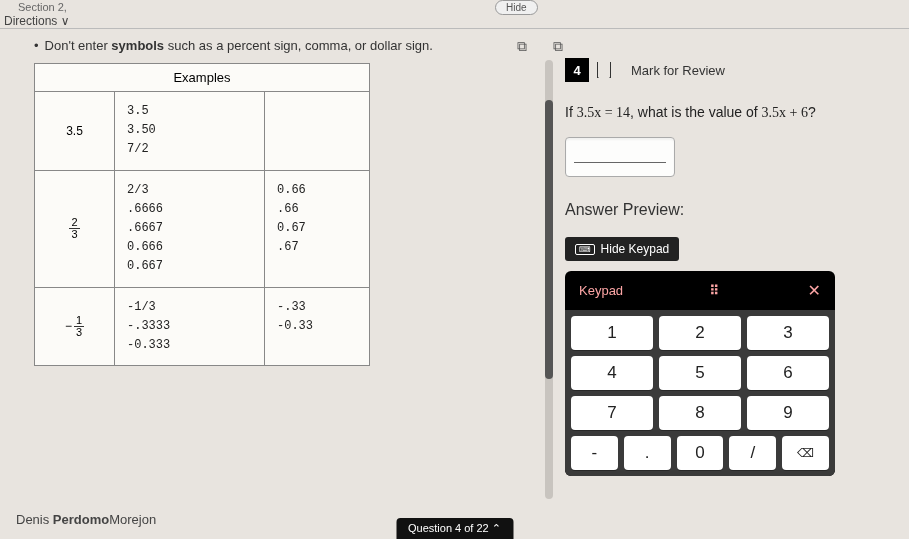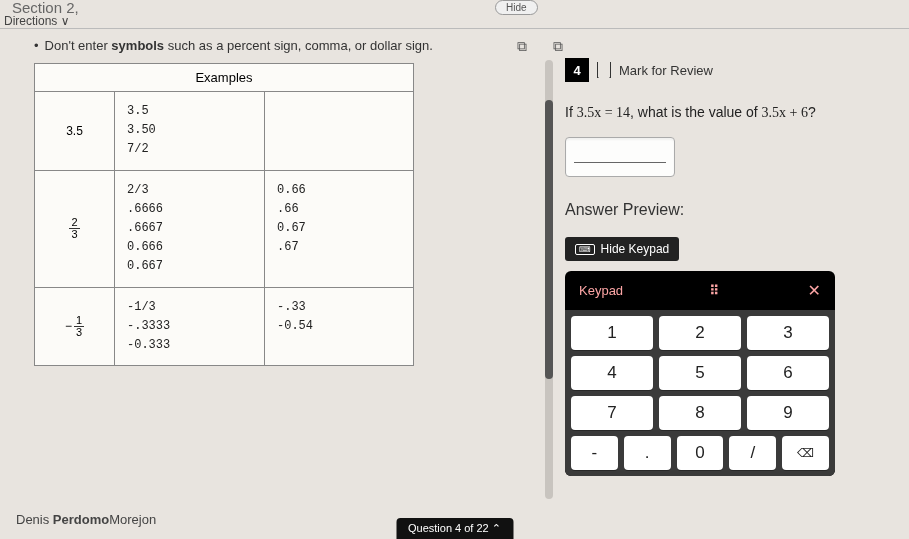--- a/index.html
+++ b/index.html
@@ -1,44 +1,44 @@
 <!DOCTYPE html>
 <html><head>
 <meta charset="utf-8">
 <style>
 * { box-sizing: border-box; margin: 0; padding: 0; }
 body { font-family: Arial, sans-serif; background: #e8e4df; width: 909px; height: 539px; overflow: hidden; position: relative; }
-.topbar { position: absolute; top: 0; left: 0; right: 0; height: 14px; display: flex; align-items: center; gap: 10px; font-size: 15px; color: #666; padding-left: 12px; }
+.topbar { position: absolute; top: 0; left: 0; right: 0; height: 14px; display: flex; align-items: center; gap: 10px; font-size: 11px; color: #666; padding-left: 18px; }
 .hide-btn { position: absolute; top: 0; left: 495px; border: 1px solid #999; border-radius: 10px; padding: 1px 10px; font-size: 10px; color: #555; background: #f0f0f0; }
 .directions { position: absolute; top: 14px; left: 4px; font-size: 12px; color: #444; }
 .main { position: absolute; top: 30px; left: 0; right: 0; bottom: 0; display: flex; }
 .left { width: 545px; padding: 8px 14px 0 34px; position: relative; }
 .right { flex: 1; padding: 18px 20px 0 20px; position: relative; }
 .instr { font-size: 13px; color: #333; line-height: 1.5; }
 .bullet { display: flex; gap: 6px; font-size: 13px; color: #333; }
 .bullet::before { content: "•"; margin-left: -14px; }
 .bullet-wrap { padding-left: 14px; }
-.table-wrap { margin-top: 10px; border: 1px solid #888; background: #fcfbf8; width: 380px; }
+.table-wrap { margin-top: 10px; border: 1px solid #888; background: #fcfbf8; width: 336px; }
 .caption { text-align: center; font-size: 13px; padding: 6px; border-bottom: 1px solid #888; }
 .row { display: flex; border-bottom: 1px solid #888; }
 .row:last-child { border-bottom: none; }
 .c1 { width: 80px; border-right: 1px solid #888; padding: 10px 6px; font-size: 12px; text-align: center; display:flex;align-items:center;justify-content:center;flex-direction:column;}
 .c2 { width: 150px; border-right: 1px solid #888; padding: 10px 6px; font-size: 12px; }
 .c3 { flex: 1; padding: 10px 6px; font-size: 12px; }
 .hdr .c1, .hdr .c2, .hdr .c3 { font-size: 12px; text-align: center; color: #333; }
 .val { font-family: 'Courier New', monospace; font-size: 12px; line-height: 1.6; color: #222; padding-left: 12px;}
 .frac { display:inline-flex; flex-direction:column; align-items:center; font-size:11px; line-height:1;}
 .frac .n { border-bottom:1px solid #333; padding:0 2px;}
 .popout { position: absolute; top: 8px; right: 18px; font-size: 14px; color: #555; }
 .popout2 { position: absolute; top: 8px; left: 8px; font-size: 14px; color: #555; }
 .qhead { display: flex; align-items: center; gap: 8px; margin-top: 10px; }
 .qnum { background: #000; color: #fff; width: 24px; height: 24px; display: flex; align-items:center; justify-content:center; font-size: 13px; font-weight: bold;}
 .bookmark { width: 14px; height: 16px; border: 1.5px solid #333; border-top: none; position: relative; }
 .bookmark::after { content:""; position:absolute; bottom:-1px; left:50%; transform:translateX(-50%); border-left:6px solid transparent; border-right:6px solid transparent; border-bottom:6px solid #e8e4df;}
-.mfr { font-size: 13px; color: #333; }
+.mfr { font-size: 13px; color: #333; margin-left: 12px; }
 .qtext { font-size: 14px; color: #222; }
 .eq { font-family: 'Times New Roman', serif; }
 .answerbox { margin-top: 16px; width: 110px; height: 40px; border: 1px solid #aaa; border-radius: 4px; background: #fdfdfc; box-shadow: inset 0 2px 2px rgba(0,0,0,0.05);}
 .answerbox .under { border-bottom:1.5px solid #666; margin:24px 8px 0 8px;}
 .preview { margin-top: 24px; font-size: 16px; color: #333; }
 .hidek { margin-top: 18px; display: inline-flex; align-items:center; gap:6px; background:#222; color:#fff; padding:5px 10px; border-radius:3px; font-size:12px;}
 .hidek .ki { border:1px solid #fff; padding:0 3px; font-size:8px; border-radius:2px; }
 .keypad { margin-top: 10px; width: 270px; background:#000; border-radius:6px; padding:0px; overflow:hidden;}
 .keypad-head { display:flex; justify-content:space-between; align-items:center; color:#fca5a5; padding:10px 14px; font-size:13px;}
 .dots { letter-spacing: 2px; font-weight:bold;}
@@ -111,21 +111,21 @@
             <span class="frac">
                 <span class="n">1</span>
                 <span>3</span>
               </span>
           </div>
         </div>
         <div class="c2 val" style="white-space:pre-line">-1/3
 -.3333
 -0.333</div>
         <div class="c3 val" style="white-space:pre-line">-.33
--0.54</div>
+-0.33</div>
       </div>
     </div>
   </div>
 
   <div class="scroller">
       <div class="thumb"></div>
     </div>
 
   <div class="right">
     <span class="popout2">⧉</span>

